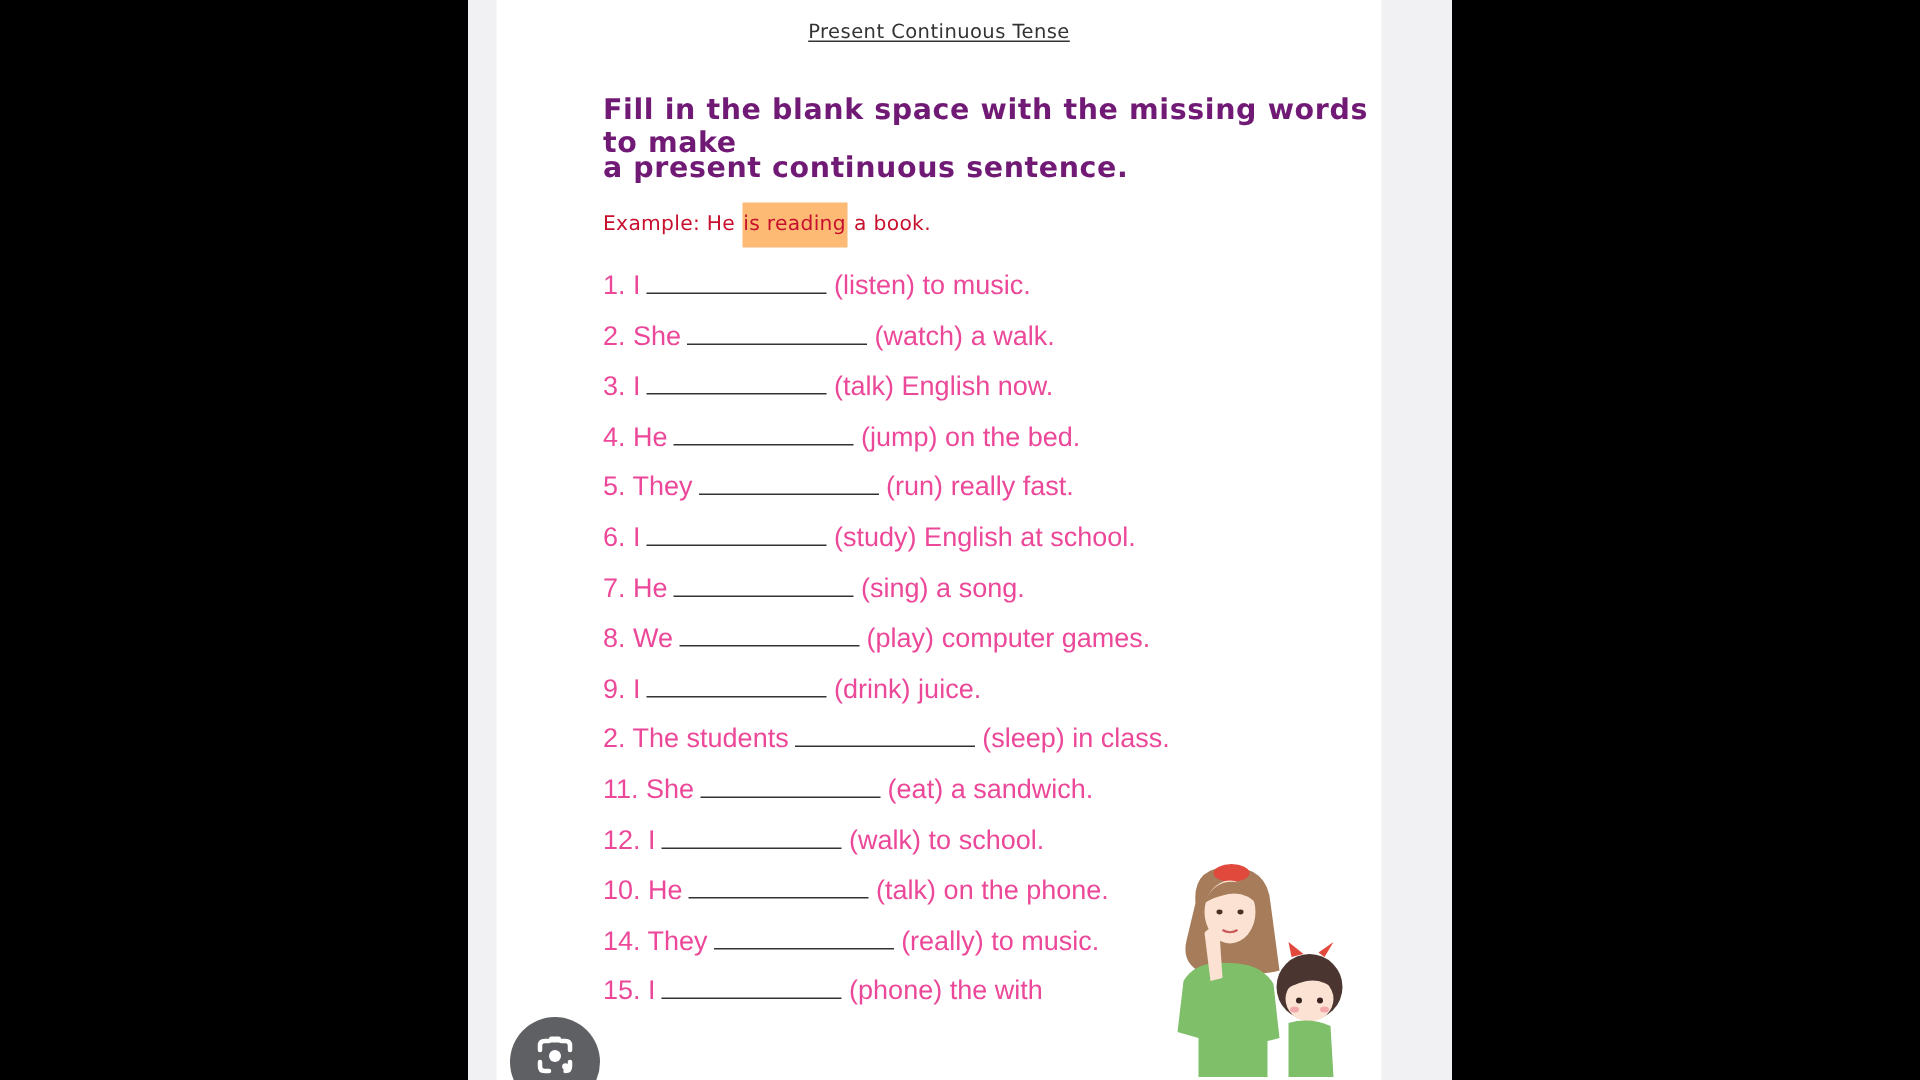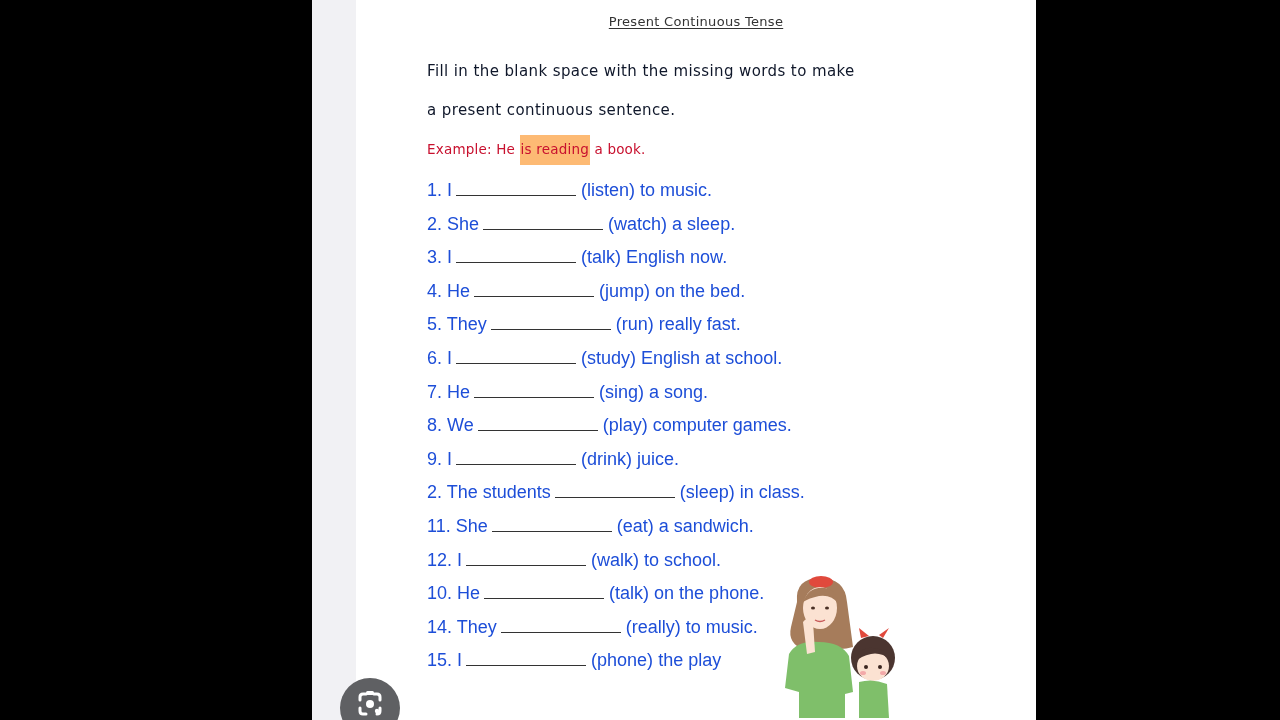--- a/index.html
+++ b/index.html
@@ -1,57 +1,57 @@
 <!DOCTYPE html>
 <html><head>
 <meta charset="utf-8">
 <style>
   html, body { margin:0; padding:0; }
   body { width:1280px; height:720px; background:#000; position:relative; overflow:hidden; font-family:"Liberation Sans", sans-serif; }
   .viewer { position:absolute; left:312px; top:0; width:656px; height:720px; background:#f1f1f4; }
-  .page { position:absolute; left:44px; top:0; width:680px; height:720px; background:#ffffff; }
+  .page { position:absolute; left:19px; top:0; width:590px; height:720px; background:#ffffff; }
   .title { position:absolute; left:0; width:100%; top:14px; text-align:center; font-family:"DejaVu Sans", sans-serif; font-size:13px; letter-spacing:0.3px; color:#333; text-decoration:underline; text-underline-offset:2px; }
-  .instr { position:absolute; left:71px; font-family:"DejaVu Sans", sans-serif; font-size:15px; color:#0f172a; letter-spacing:0.4px; }
+  .instr { position:absolute; left:71px; font-family:"DejaVu Sans", sans-serif; font-size:19px; color:#701a75; letter-spacing:0.4px;font-weight:bold; }
   .instr1 { top:62px; }
   .instr2 { top:101px; }
   .example { position:absolute; left:71px; top:141px; font-family:"DejaVu Sans", sans-serif; font-size:13.5px; color:#c8102e; letter-spacing:0.2px; }
   .hl { background:#fdba74; padding:6px 1px 8px 1px; }
   .items { position:absolute; left:71px; top:178px; }
-  .item { height:33.6px; font-size:18px; color:#1d4ed8; white-space:nowrap; line-height:24px; }
+  .item { height:33.6px; font-size:18px; color:#ec4899; white-space:nowrap; line-height:24px; }
   .blank { display:inline-block; width:120px; border-bottom:1.5px solid #333; height:17px; vertical-align:baseline; margin:0 5px 0 4px; }
   .lens { position:absolute; left:340px; top:678px; width:60px; height:60px; border-radius:50%; background:#5f6063; }
   .lens svg { position:absolute; left:14px; top:10px; }
   .illus { position:absolute; left:775px; top:572px; }
 </style>
 </head>
 <body>
 
 <div class="viewer">
   <div class="page">
     <div class="title">Present Continuous Tense</div>
     <div class="instr instr1">Fill in the blank space with the missing words to make</div>
     <div class="instr instr2">a present continuous sentence.</div>
     <div class="example"><span>Example: He </span><span class="hl">is reading</span><span> a book.</span></div>
 
     <div class="items">
       <div class="item"><span>1.</span> <span>I</span><span class="blank"></span><span>(listen)</span> <span>to music.</span></div>
-      <div class="item"><span>2.</span> <span>She</span><span class="blank"></span><span>(watch)</span> <span>a sleep.</span></div>
+      <div class="item"><span>2.</span> <span>She</span><span class="blank"></span><span>(watch)</span> <span>a walk.</span></div>
       <div class="item"><span>3.</span> <span>I</span><span class="blank"></span><span>(talk)</span> <span>English now.</span></div>
       <div class="item"><span>4.</span> <span>He</span><span class="blank"></span><span>(jump)</span> <span>on the bed.</span></div>
       <div class="item"><span>5.</span> <span>They</span><span class="blank"></span><span>(run)</span> <span>really fast.</span></div>
       <div class="item"><span>6.</span> <span>I</span><span class="blank"></span><span>(study)</span> <span>English at school.</span></div>
       <div class="item"><span>7.</span> <span>He</span><span class="blank"></span><span>(sing)</span> <span>a song.</span></div>
       <div class="item"><span>8.</span> <span>We</span><span class="blank"></span><span>(play)</span> <span>computer games.</span></div>
       <div class="item"><span>9.</span> <span>I</span><span class="blank"></span><span>(drink)</span> <span>juice.</span></div>
       <div class="item"><span>2.</span> <span>The students</span><span class="blank"></span><span>(sleep)</span> <span>in class.</span></div>
       <div class="item"><span>11.</span> <span>She</span><span class="blank"></span><span>(eat)</span> <span>a sandwich.</span></div>
       <div class="item"><span>12.</span> <span>I</span><span class="blank"></span><span>(walk)</span> <span>to school.</span></div>
       <div class="item"><span>10.</span> <span>He</span><span class="blank"></span><span>(talk)</span> <span>on the phone.</span></div>
       <div class="item"><span>14.</span> <span>They</span><span class="blank"></span><span>(really)</span> <span>to music.</span></div>
-      <div class="item"><span>15.</span> <span>I</span><span class="blank"></span><span>(phone)</span> <span>the play</span></div>
+      <div class="item"><span>15.</span> <span>I</span><span class="blank"></span><span>(phone)</span> <span>the with</span></div>
     </div>
   </div>
 </div>
 
 <svg class="illus" width="130" height="148" viewBox="0 0 130 148">
 
   <path d="M22 30 Q20 6 45 6 Q70 6 72 30 L78 75 Q60 80 50 72 L30 78 Q12 72 16 55 Z" fill="#a67c5b"></path>
 
   <ellipse cx="46" cy="10" rx="12" ry="6" fill="#e0493c"></ellipse>
 

